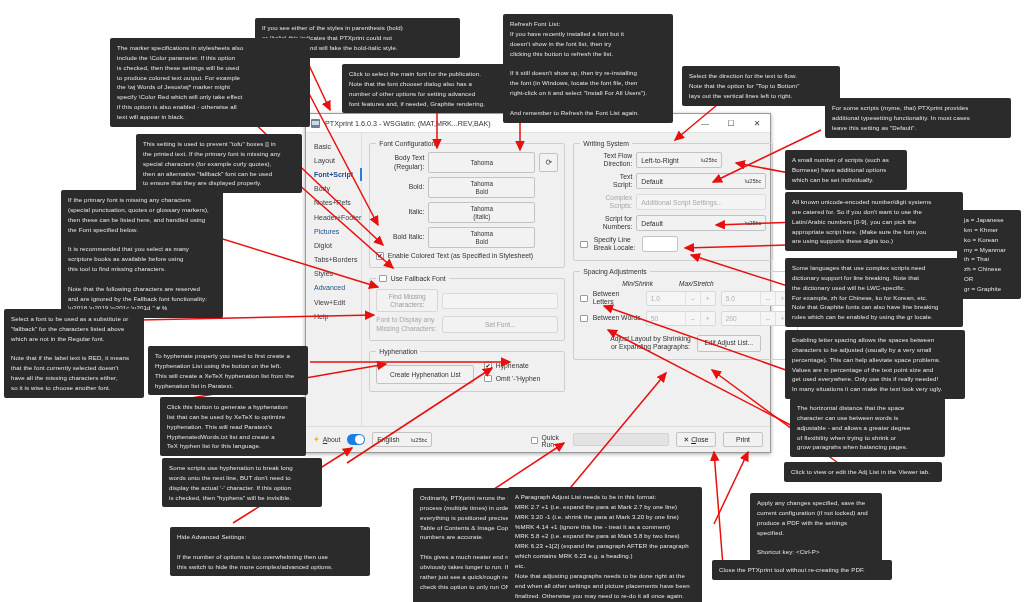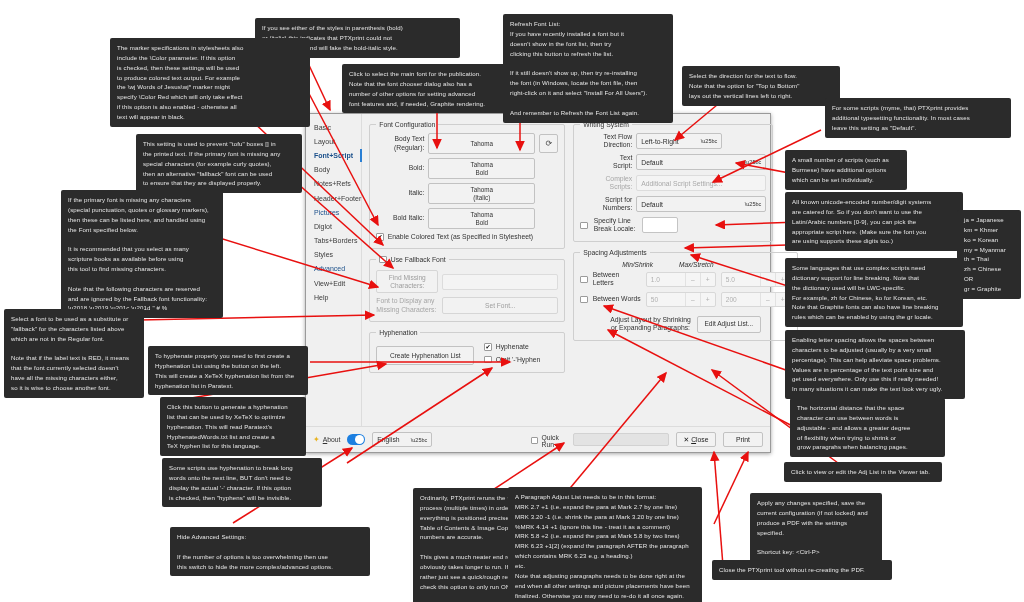--- a/index.html
+++ b/index.html
@@ -192,20 +192,29 @@
     <path d="M838,463 L712,370"></path>
 
     <path d="M714,524 L748,452"></path>
 
     <path d="M723,566 L714,452"></path>
   </g>
 </svg>
 
 <div id="app-window">
 
+  <div class="titlebar">
+    <div class="title-icon"></div>
+    <div class="title-text">PTXprint 1.6.0.3  -  WSGlatin:  (MAT,MRK...REV,BAK)</div>
+    <div class="win-btns">
+      <div class="win-btn">—</div>
+      <div class="win-btn">☐</div>
+      <div class="win-btn close">✕</div>
+    </div>
+  </div>
 
   <div class="body-area">
 
     <div class="sidebar">
       <div class="side-item">Basic</div>
       <div class="side-item">Layout</div>
       <div class="side-item active">Font+Script</div>
       <div class="side-item">Body</div>
       <div class="side-item">Notes+Refs</div>
       <div class="side-item">Header+Footer</div>

